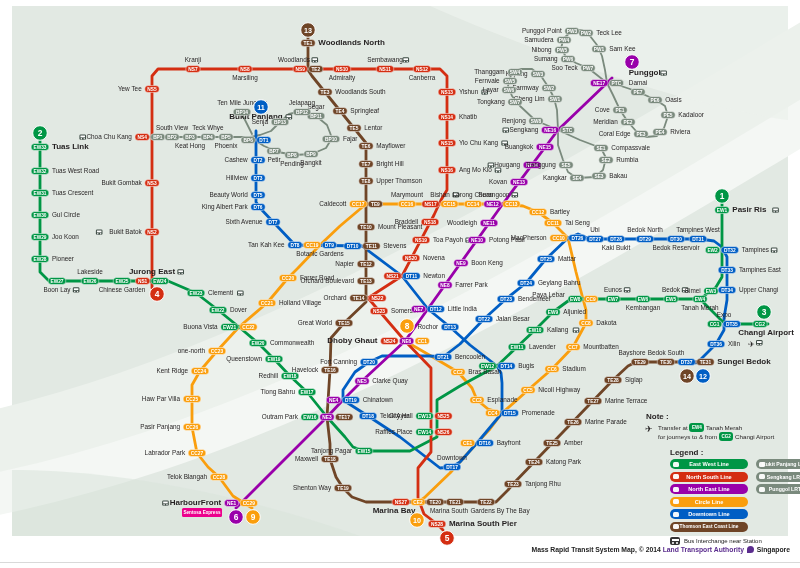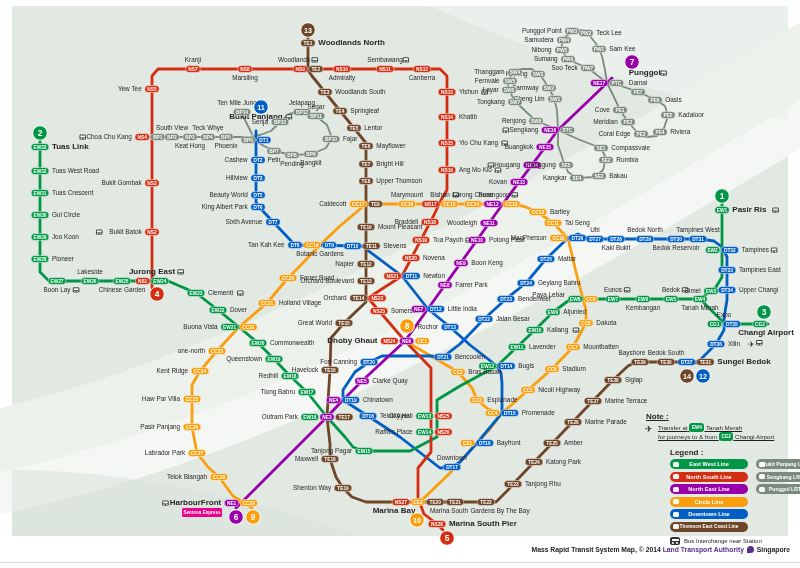--- a/index.html
+++ b/index.html
@@ -1,21 +1,21 @@
 <!DOCTYPE html>
 <html><head>
 <meta charset="utf-8">
 <style>
   html,body{margin:0;padding:0;background:#ffffff;}
   body{font-family:"Liberation Sans",sans-serif;}
   .stage{position:relative;width:800px;height:568px;background:#ffffff;overflow:hidden;}
   #mrt{position:absolute;left:0;top:0;}
   .bgbase{fill:#e2e9e3;}
   .panel{position:absolute;color:#231f20;}
-  .note{left:646px;top:412px;width:150px;text-decoration:underline;}
+  .note{left:646px;top:412px;width:150px;}
   .note-title,.legend-title{font-weight:bold;font-size:8px;margin-bottom:2px;}
   .note-line{font-size:6.2px;line-height:8px;display:block;margin-left:12px;}
   .plane{position:absolute;left:-1px;top:12px;font-size:9px;}
   .pill{display:inline-block;background:#009645;color:#fff;font-size:4.6px;font-weight:bold;
         padding:0.5px 2.5px;border-radius:3px;vertical-align:1px;}
   .legend{left:646px;top:448px;width:152px;margin-left:24px;}
   .lg-cols{display:flex;gap:8px;align-items:flex-start;}
   .lg-bar{height:10px;border-radius:5px;margin:0 0 2.5px 0;color:#fff;font-weight:bold;
           display:flex;align-items:center;justify-content:center;font-size:5.6px;position:relative;}
   .lg-bar .lg-train{position:absolute;left:3px;top:2.5px;width:6px;height:5px;background:#fff;

